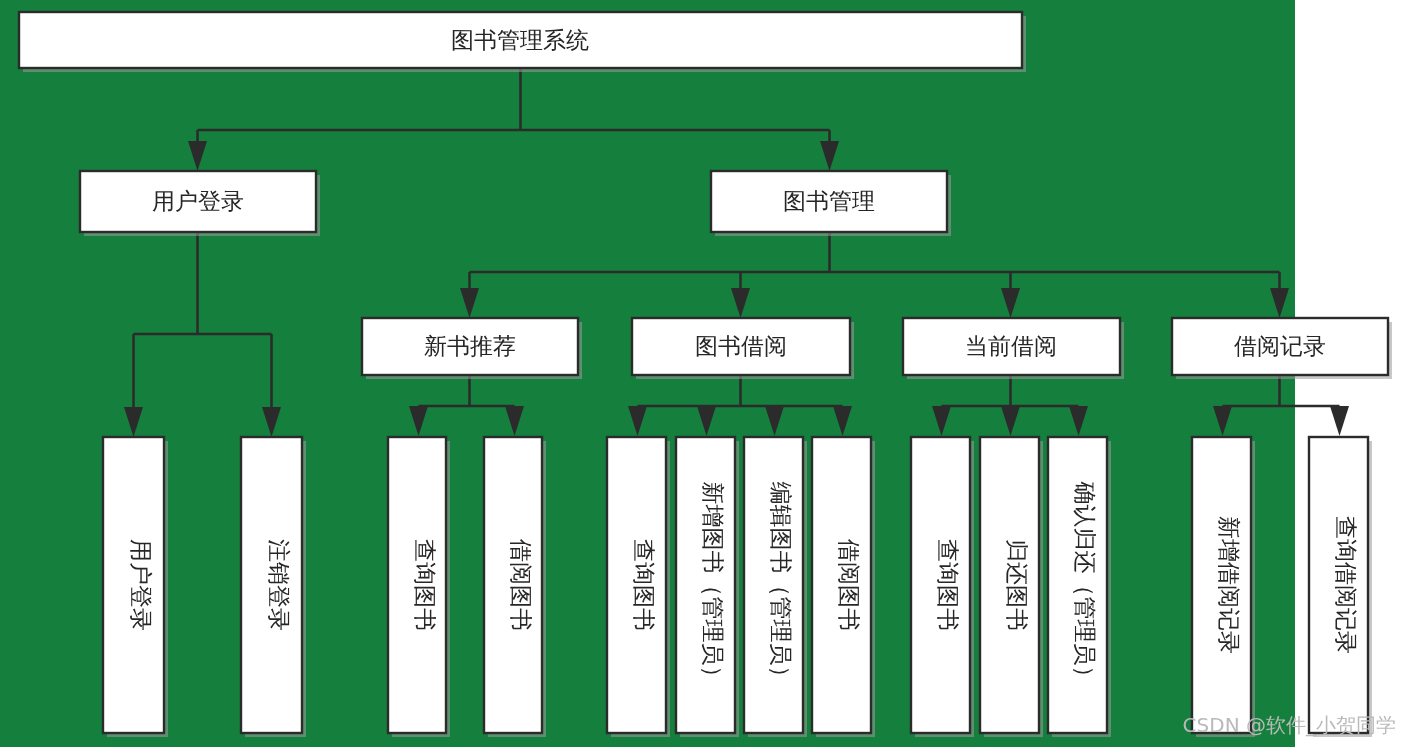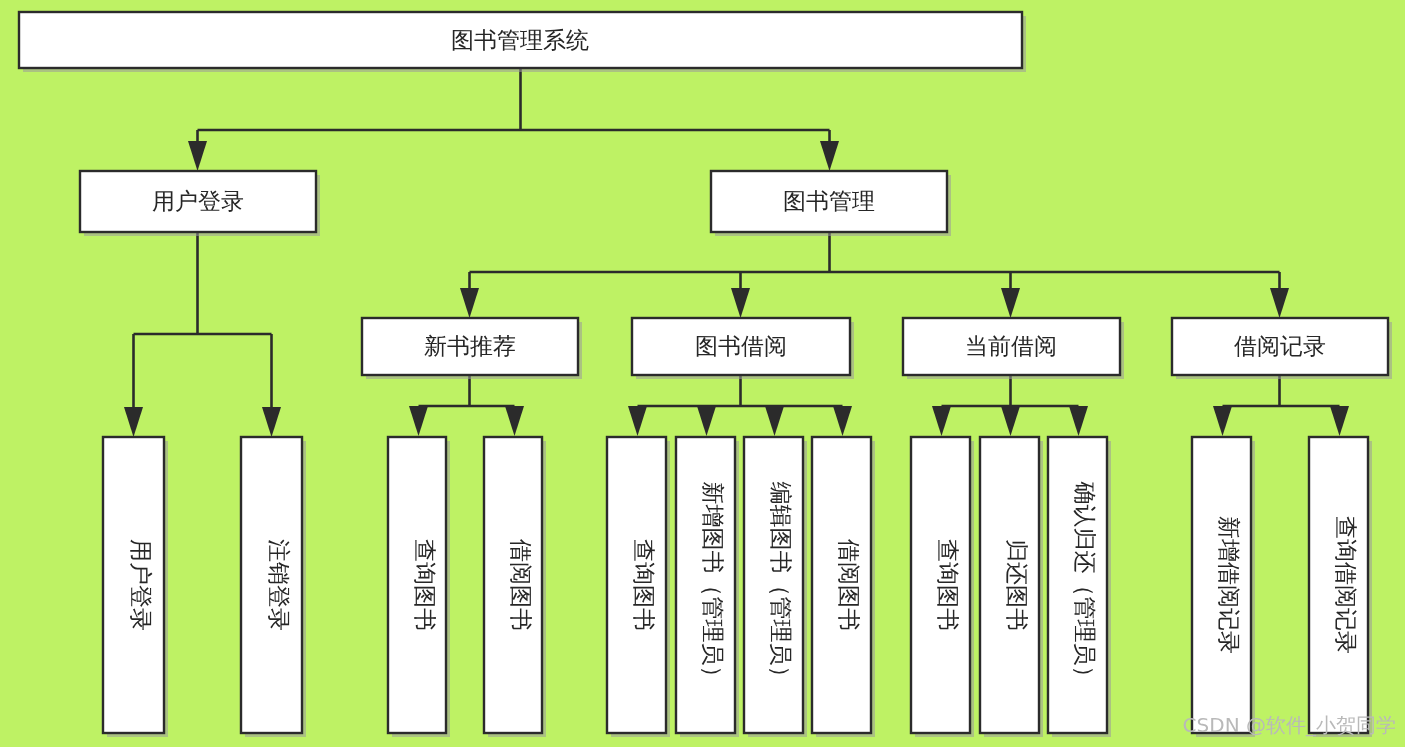--- a/index.html
+++ b/index.html
@@ -9,23 +9,23 @@
     background: #ffffff;
   }
   body {
     width: 1405px;
     height: 747px;
     overflow: hidden;
     font-family: "DejaVu Sans", "Liberation Sans", sans-serif;
   }
   #diagram-root {
     position: relative;
-    width: 1405px;
+    width: 1295px;
     height: 747px;
-    background: #bef264;
+    background: #15803d;
   }
   svg#flow-svg {
     position: absolute;
     left: 0;
     top: 0;
     width: 1405px;
     height: 747px;
     display: block;
   }
   .node-box {

